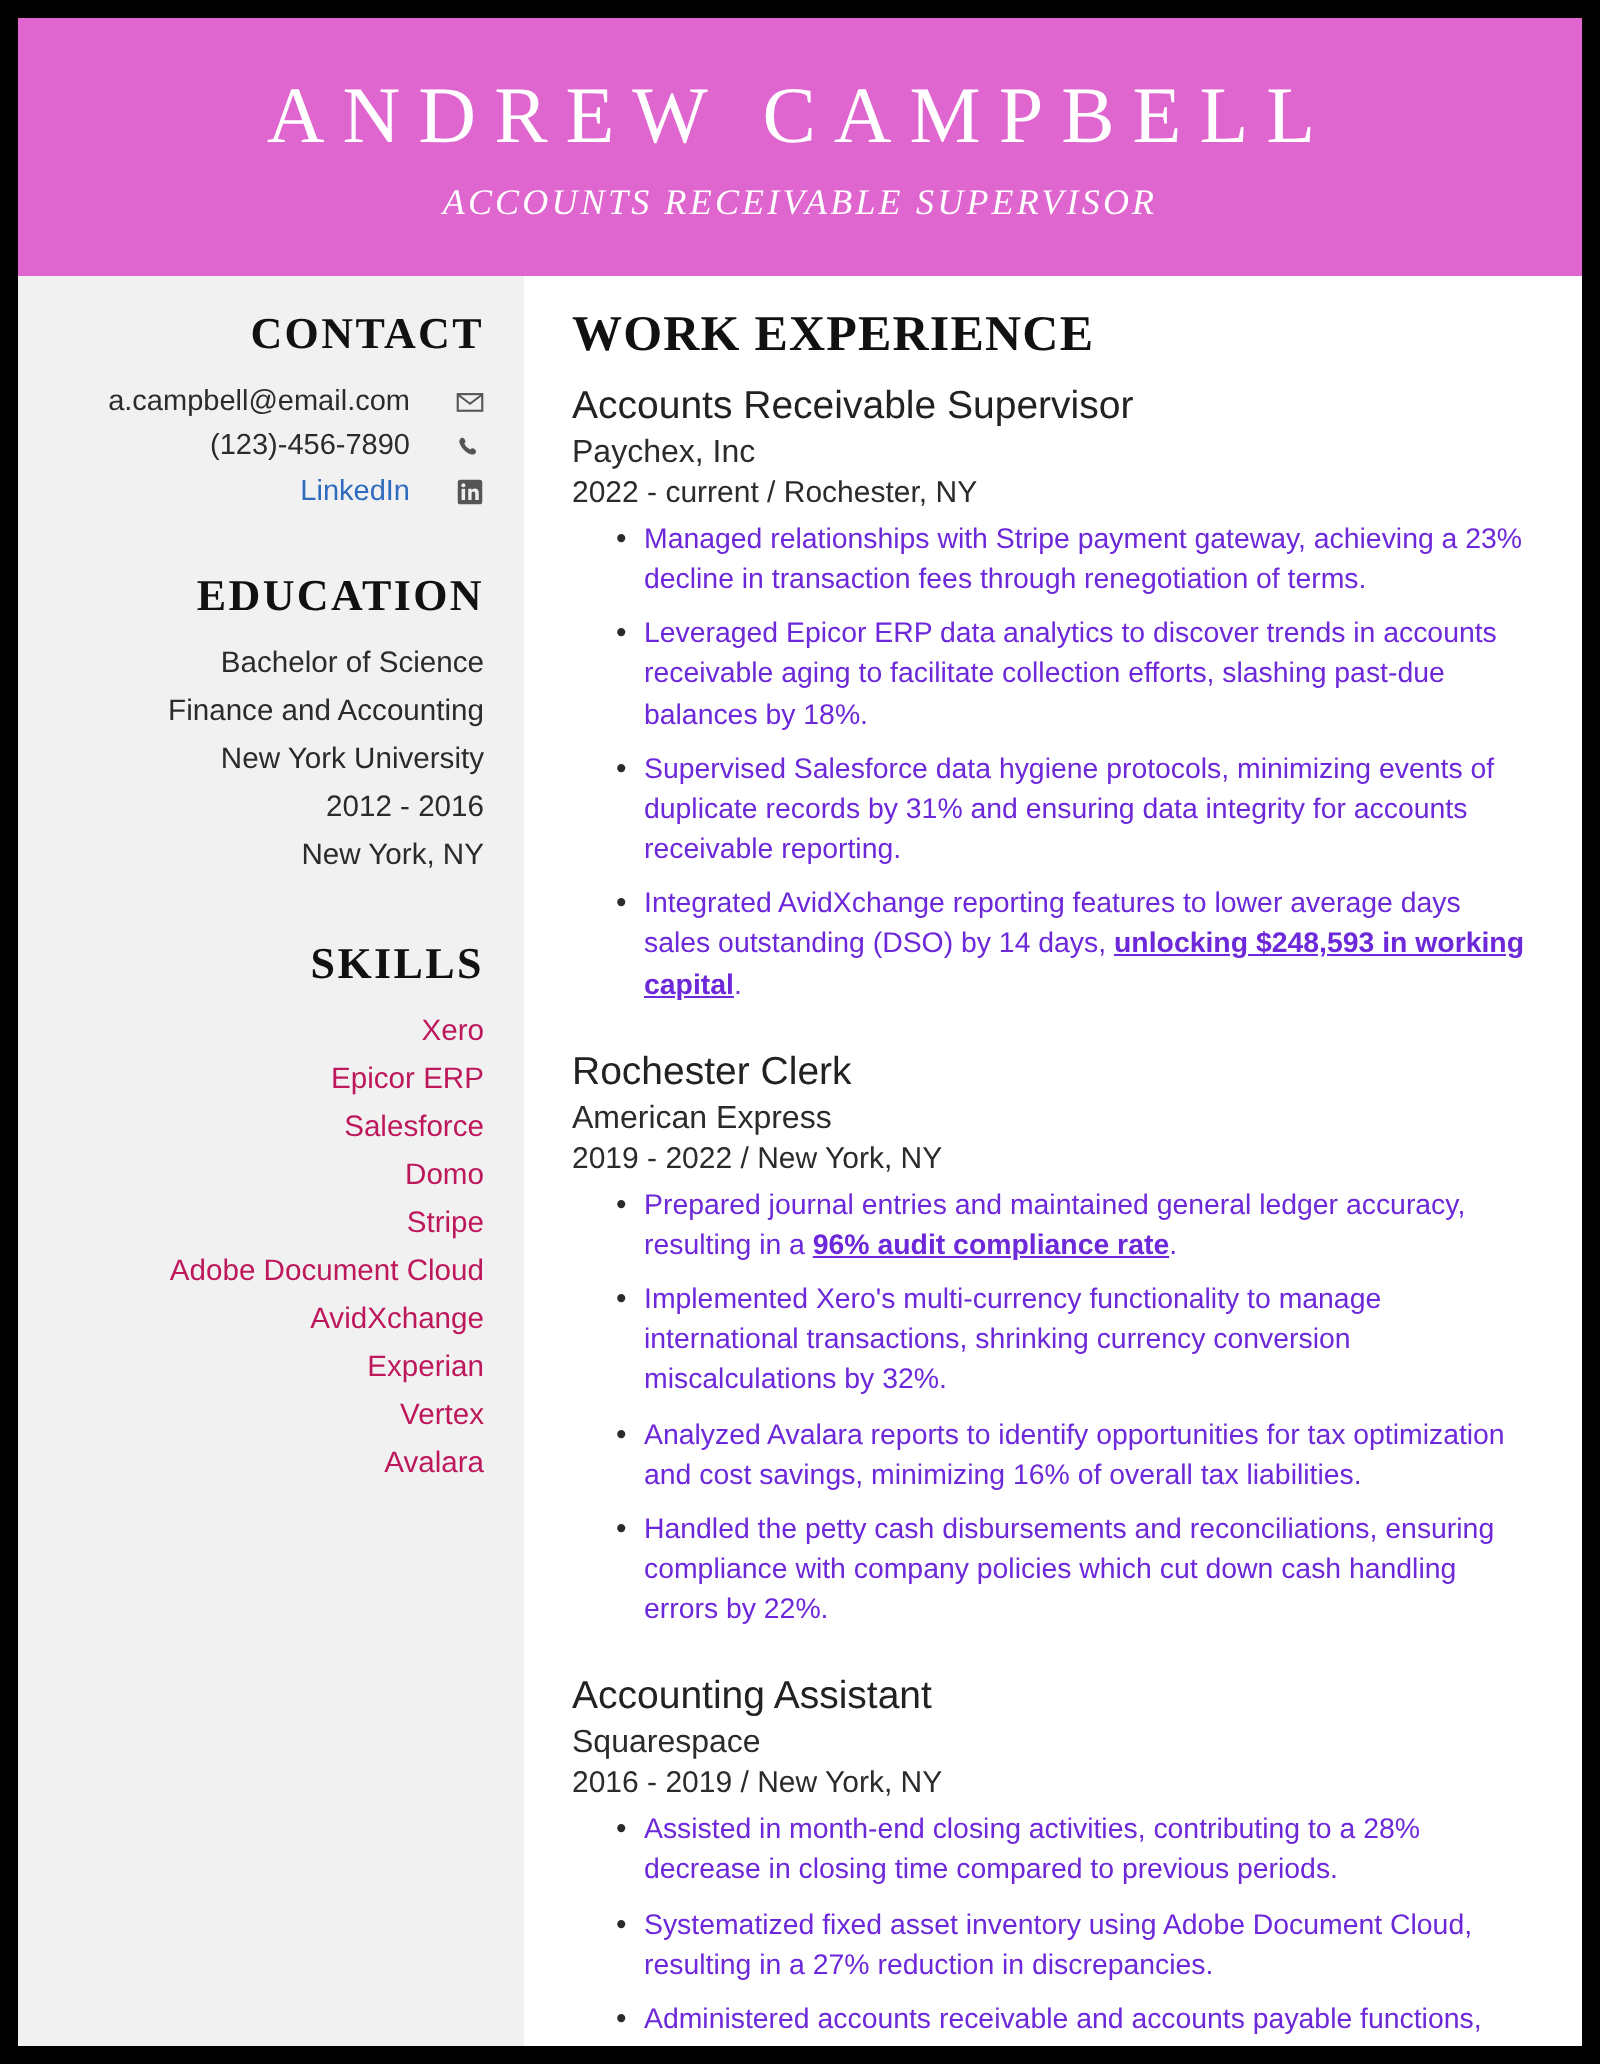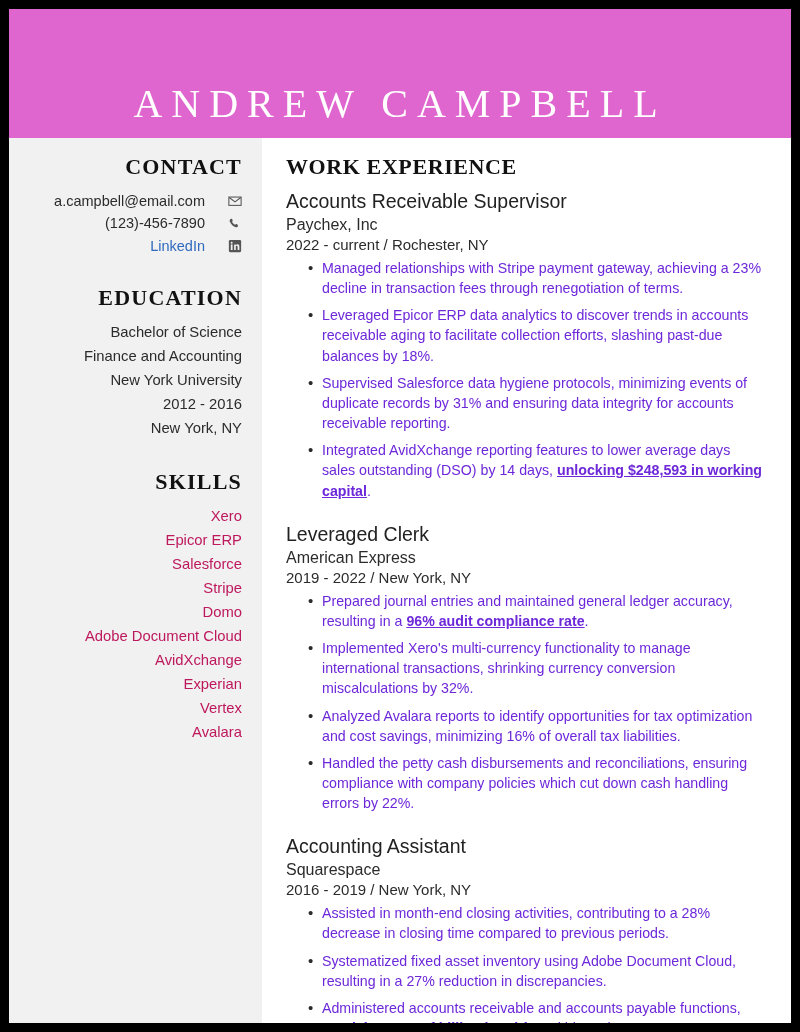--- a/index.html
+++ b/index.html
@@ -30,21 +30,20 @@
     padding-top: 26px;
     text-align: center;
   }
   .name {
     font-family: "Liberation Serif", serif;
     font-size: 40px;
     letter-spacing: 9px;
     color: #ffffff;
     line-height: 1.15;
     white-space: nowrap;
-    margin-top: 46px;
   }
   .title {
     font-family: "Liberation Serif", serif;
     font-size: 18px;
     font-style: italic;
     letter-spacing: 1.6px;
     color: #ffffff;
     margin-top: 10px;
   }
   
@@ -103,21 +102,21 @@
     color: #2b2b2b;
   }
   .skill-line {
     font-size: 14.8px;
     line-height: 1.62;
     color: #be185d;
   }
   
   .main-heading {
     font-family: "Liberation Serif", serif;
-    font-size: 22px;
+    font-size: 25px;
     font-weight: bold;
     letter-spacing: 0.6px;
     color: #111111;
     margin: 0 0 10px 0;
   }
   .job { margin-bottom: 22px; }
   .job-title {
     font-size: 19.5px;
     color: #222222;
     margin-bottom: 3px;
@@ -207,22 +206,22 @@
       <div class="edu-line">Bachelor of Science</div>
       <div class="edu-line">Finance and Accounting</div>
       <div class="edu-line">New York University</div>
       <div class="edu-line">2012 - 2016</div>
       <div class="edu-line">New York, NY</div>
 
       <div class="side-heading gap">SKILLS</div>
       <div class="skill-line">Xero</div>
       <div class="skill-line">Epicor ERP</div>
       <div class="skill-line">Salesforce</div>
+      <div class="skill-line">Domo</div>
       <div class="skill-line">Stripe</div>
-      <div class="skill-line">Domo</div>
       <div class="skill-line">Adobe Document Cloud</div>
       <div class="skill-line">AvidXchange</div>
       <div class="skill-line">Experian</div>
       <div class="skill-line">Vertex</div>
       <div class="skill-line">Avalara</div>
 
     </div>
 
     <div class="main">
 
@@ -234,21 +233,21 @@
         <div class="job-meta">2022 - current  /  Rochester, NY</div>
         <ul class="bullets">
           <li>Managed relationships with Stripe payment gateway, achieving a 23% decline in transaction fees through renegotiation of terms.</li>
           <li>Leveraged Epicor ERP data analytics to discover trends in accounts receivable aging to facilitate collection efforts, slashing past-due balances by 18%.</li>
           <li>Supervised Salesforce data hygiene protocols, minimizing events of duplicate records by 31% and ensuring data integrity for accounts receivable reporting.</li>
           <li>Integrated AvidXchange reporting features to lower average days sales outstanding (DSO) by 14 days, <span class="u">unlocking $248,593 in working capital</span>.</li>
         </ul>
       </div>
 
       <div class="job">
-        <div class="job-title">Leveraged Clerk</div>
+        <div class="job-title">Rochester Clerk</div>
         <div class="job-company">American Express</div>
         <div class="job-meta">2019 - 2022  /  New York, NY</div>
         <ul class="bullets">
           <li>Prepared journal entries and maintained general ledger accuracy, resulting in a <span class="u">96% audit compliance rate</span>.</li>
           <li>Implemented Xero's multi-currency functionality to manage international transactions, shrinking currency conversion miscalculations by 32%.</li>
           <li>Analyzed Avalara reports to identify opportunities for tax optimization and cost savings, minimizing 16% of overall tax liabilities.</li>
           <li>Handled the petty cash disbursements and reconciliations, ensuring compliance with company policies which cut down cash handling errors by 22%.</li>
         </ul>
       </div>
 

